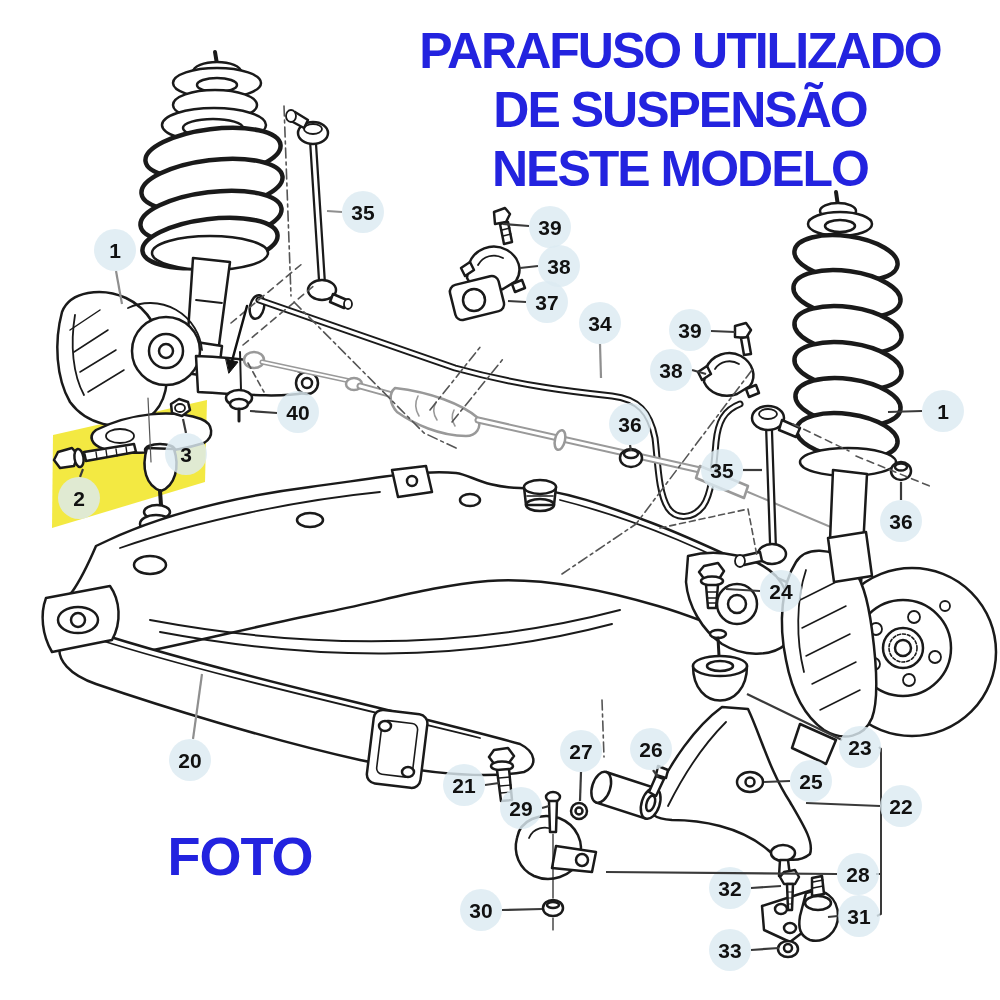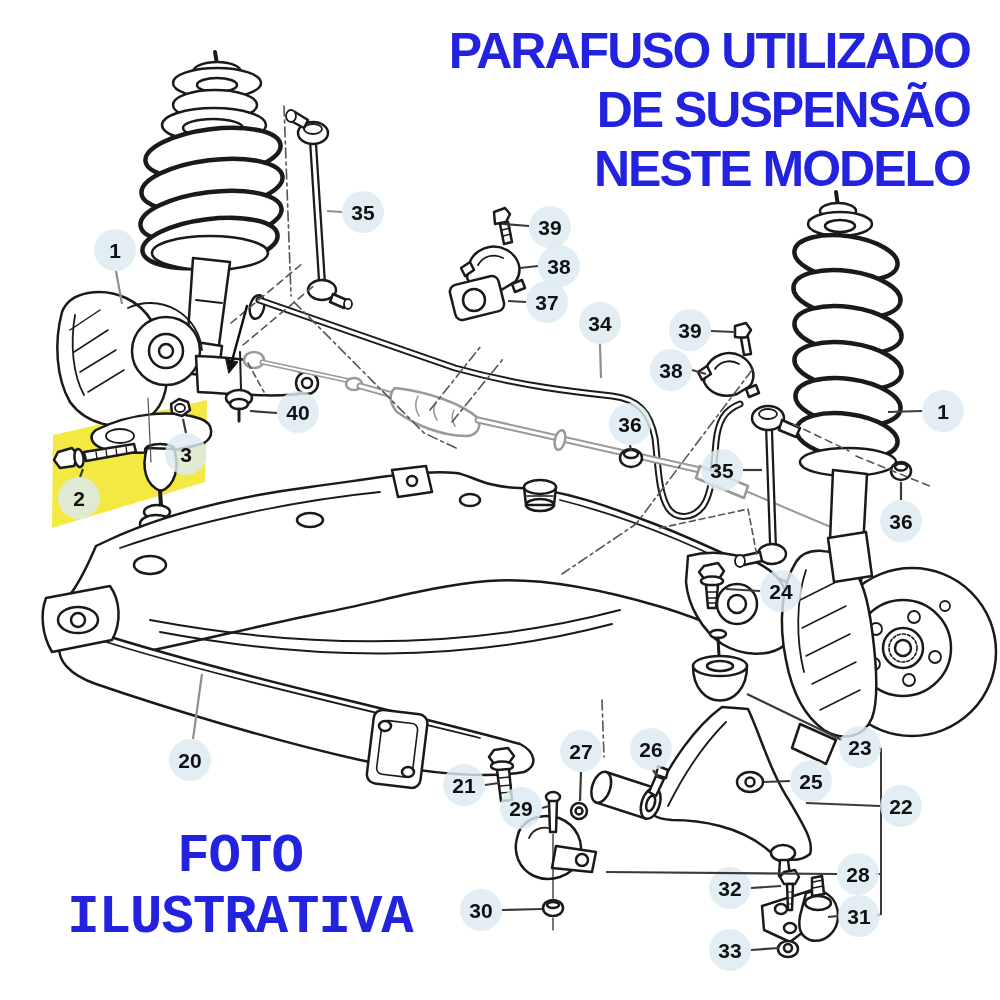--- a/index.html
+++ b/index.html
@@ -1,22 +1,22 @@
 <!DOCTYPE html>
 <html><head>
 <meta charset="utf-8">
 <style>
   html,body{margin:0;padding:0;background:#fff;}
   .stage{position:relative;width:1000px;height:1000px;background:#fff;overflow:hidden;
          font-family:"Liberation Sans",sans-serif;}
   svg{position:absolute;left:0;top:0;}
-  .title{position:absolute;left:390px;top:22px;width:580px;text-align:right;
+  .title{position:absolute;left:390px;top:22px;width:580px;text-align:center;
          font-weight:bold;font-size:50px;line-height:59px;letter-spacing:-2px;}
   .watermark{position:absolute;left:35px;top:826px;width:410px;text-align:center;
-         font-weight:bold;font-size:54px;line-height:61px;letter-spacing:-1px;font-family:Liberation Mono, monospace;}
+         font-weight:bold;font-size:54px;line-height:61px;letter-spacing:-1px;}
 </style>
 </head>
 <body>
 
 <div class="stage">
 <svg id="diagram" width="1000" height="1000" viewBox="0 0 1000 1000">
 
   <polygon id="highlight" fill-opacity="0.95" points="53,435 207,400 205,482 52,528" fill="#F2E838"></polygon>
 
   <g stroke="#1A1A1A" fill="none" stroke-width="2.5" stroke-linejoin="round" stroke-linecap="round">
@@ -456,15 +456,14 @@
 </svg>
 
 <div class="title" style="color: rgb(35, 35, 223);">
   <div>PARAFUSO UTILIZADO</div>
   <div>DE SUSPENSÃO</div>
   <div>NESTE MODELO</div>
 </div>
 
 <div class="watermark" style="color: rgb(35, 35, 223);">
   <div>FOTO</div>
-  <div>ILUSTRATIVA</div>
 </div>
 </div>
 
 </body></html>

